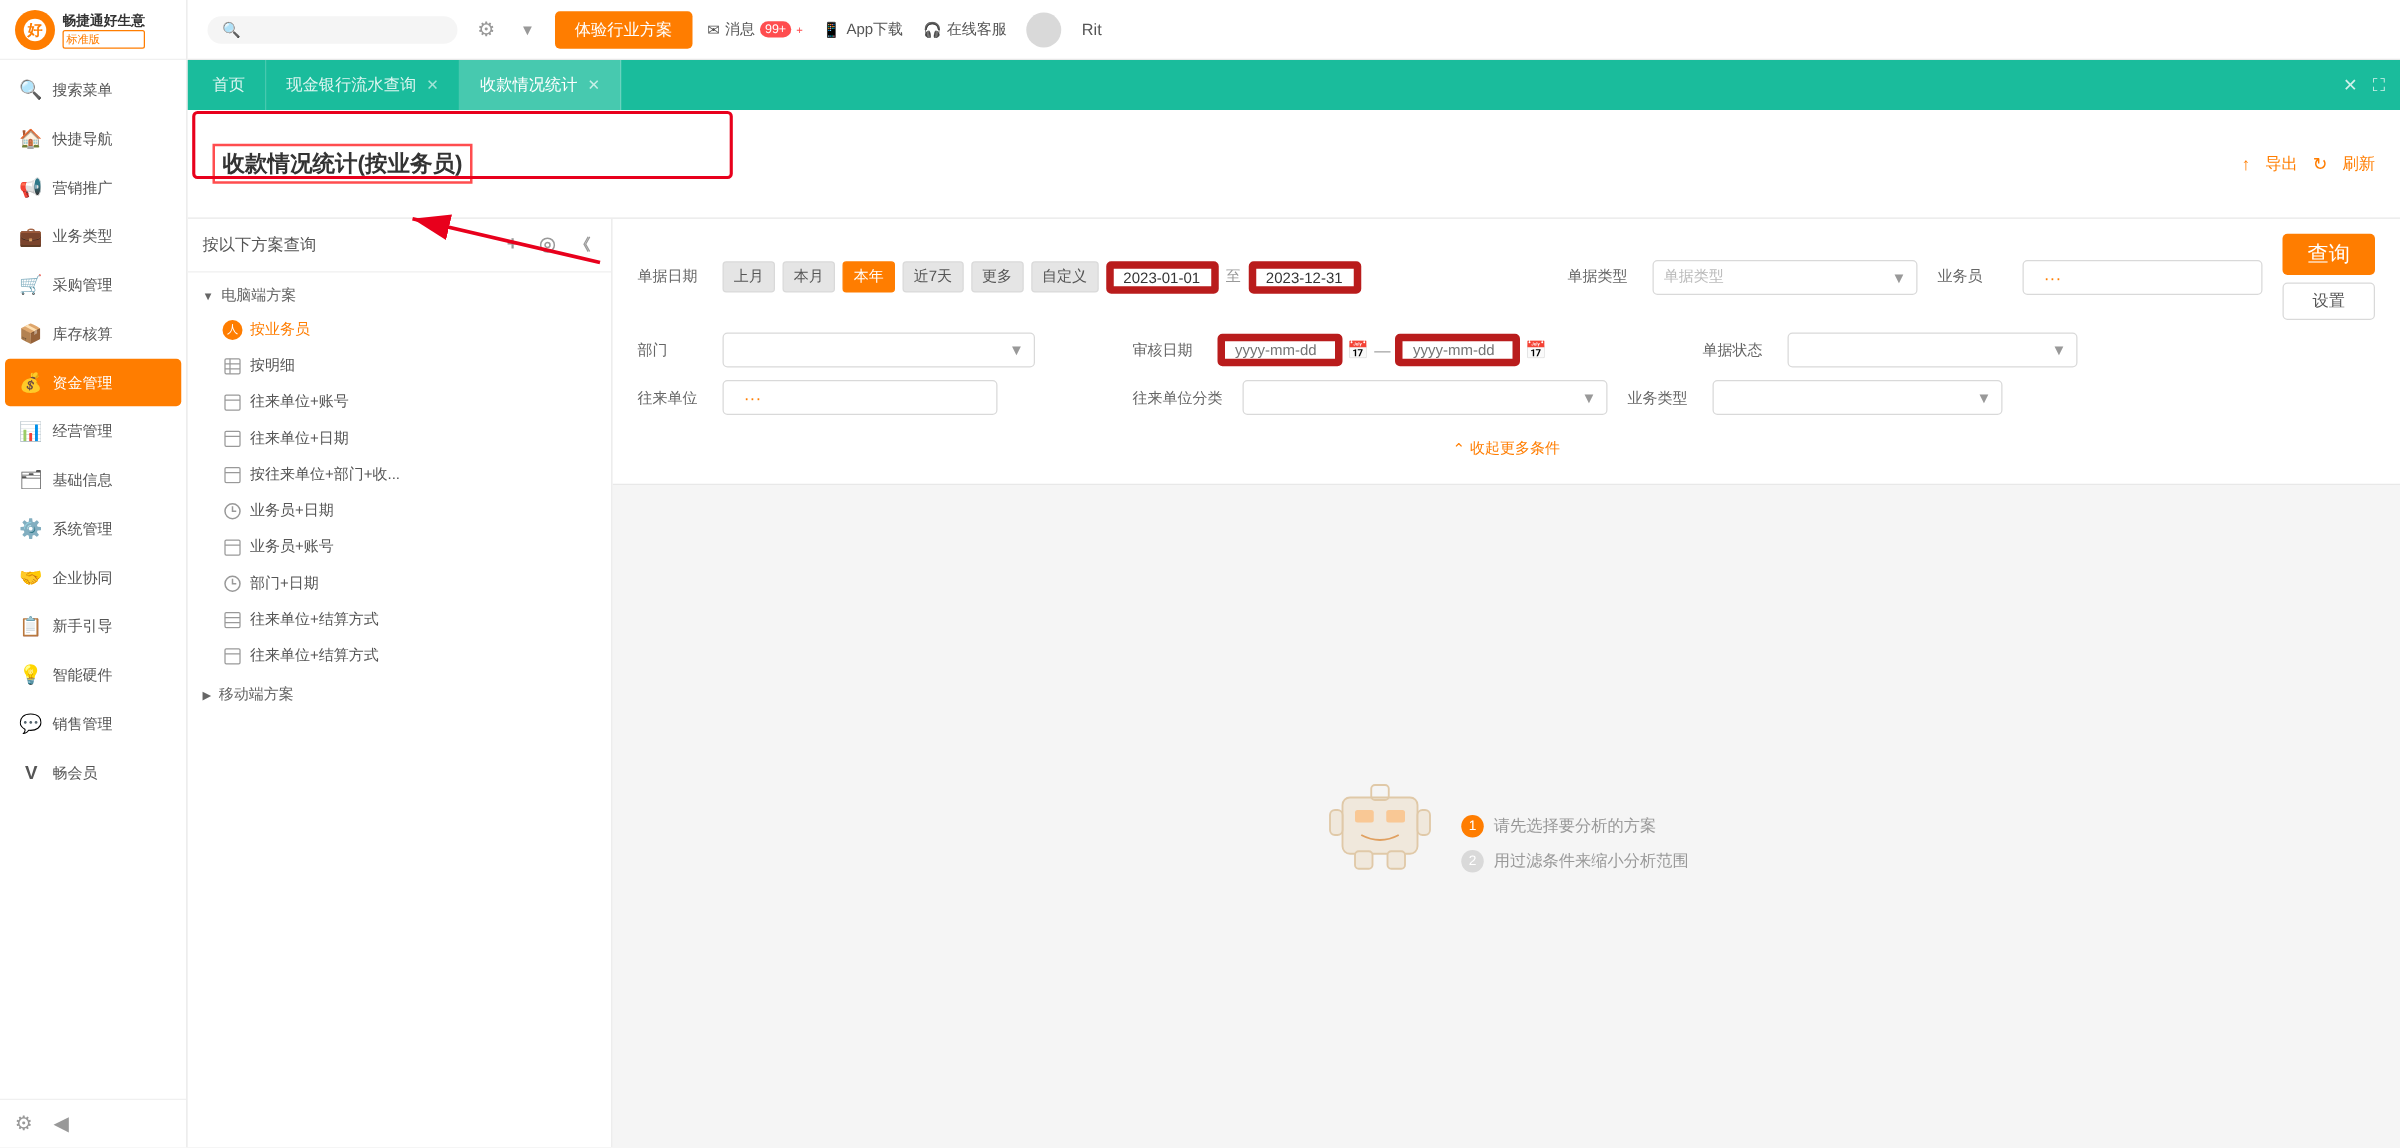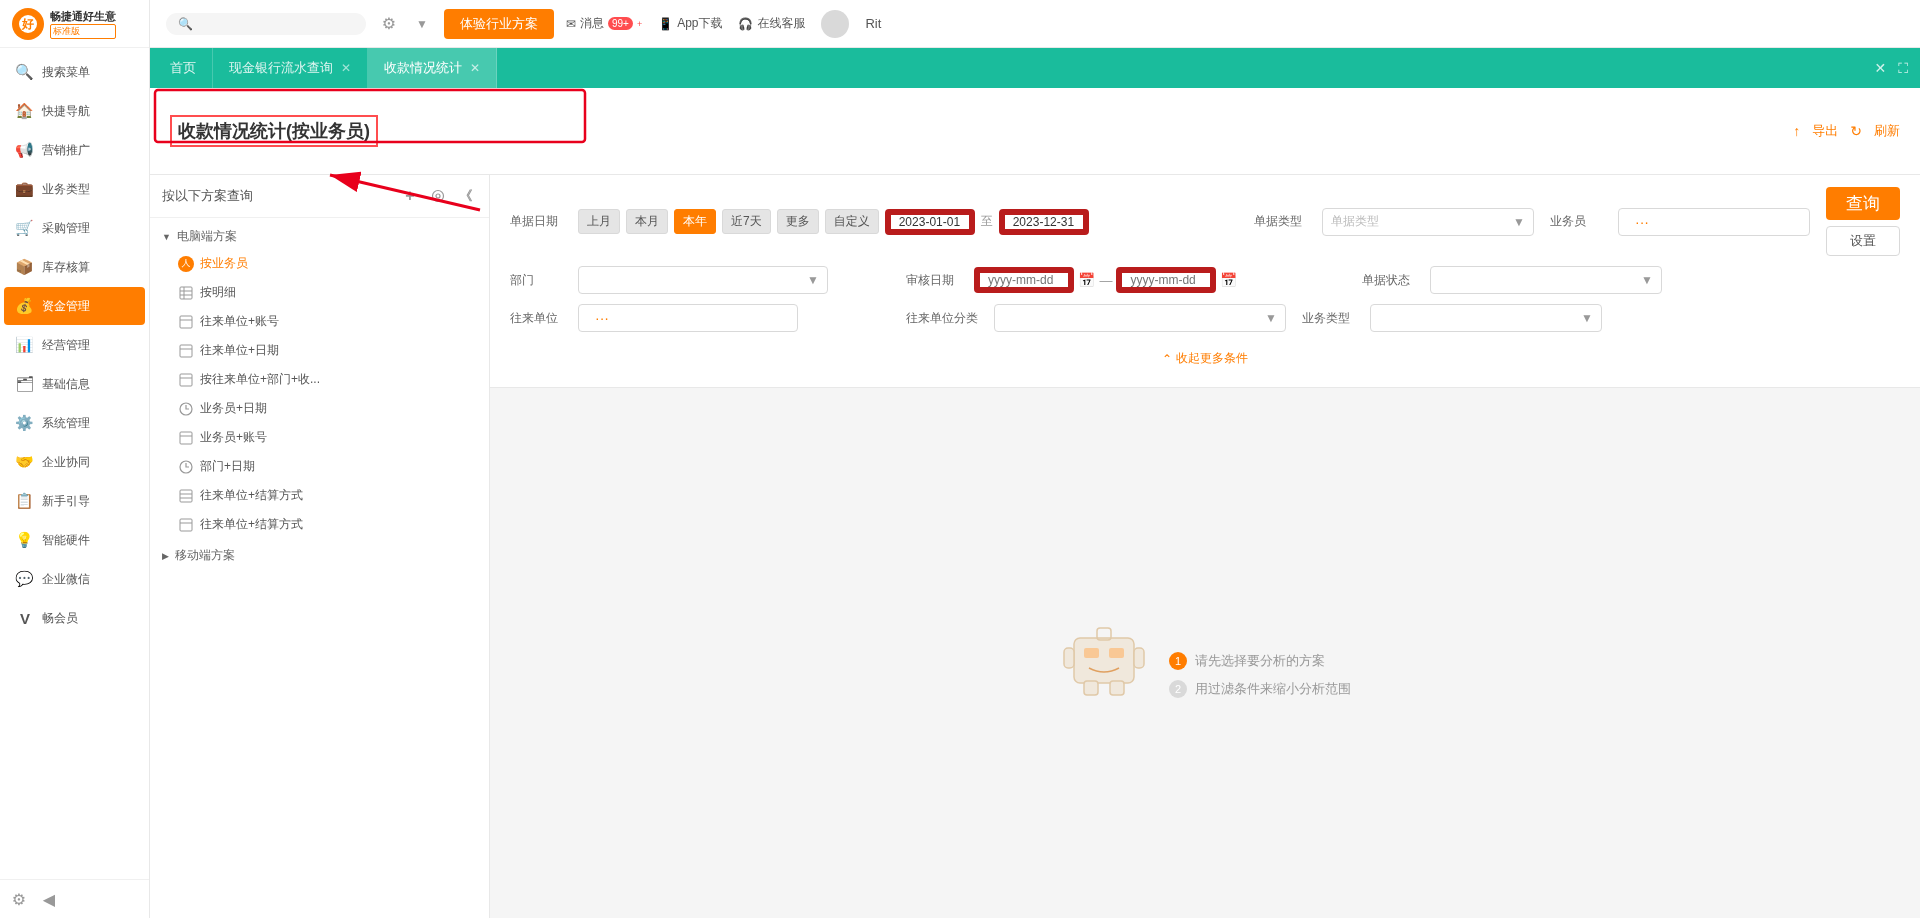--- a/index.html
+++ b/index.html
@@ -455,21 +455,21 @@
     <div class="sidebar-item">
       <div class="item-icon">📋</div>
       <div class="item-label">新手引导</div>
     </div>
     <div class="sidebar-item">
       <div class="item-icon">💡</div>
       <div class="item-label">智能硬件</div>
     </div>
     <div class="sidebar-item">
       <div class="item-icon">💬</div>
-      <div class="item-label">企业微信</div>
+      <div class="item-label">销售管理</div>
     </div>
     <div class="sidebar-item">
       <div class="item-icon" style="font-weight:bold;">V</div>
       <div class="item-label">畅会员</div>
     </div>
   </div>
 
   <div class="sidebar-footer">
     <span class="icon-btn" style="font-size:16px;">⚙</span>
     <span class="icon-btn" style="font-size:16px;">◀</span>

